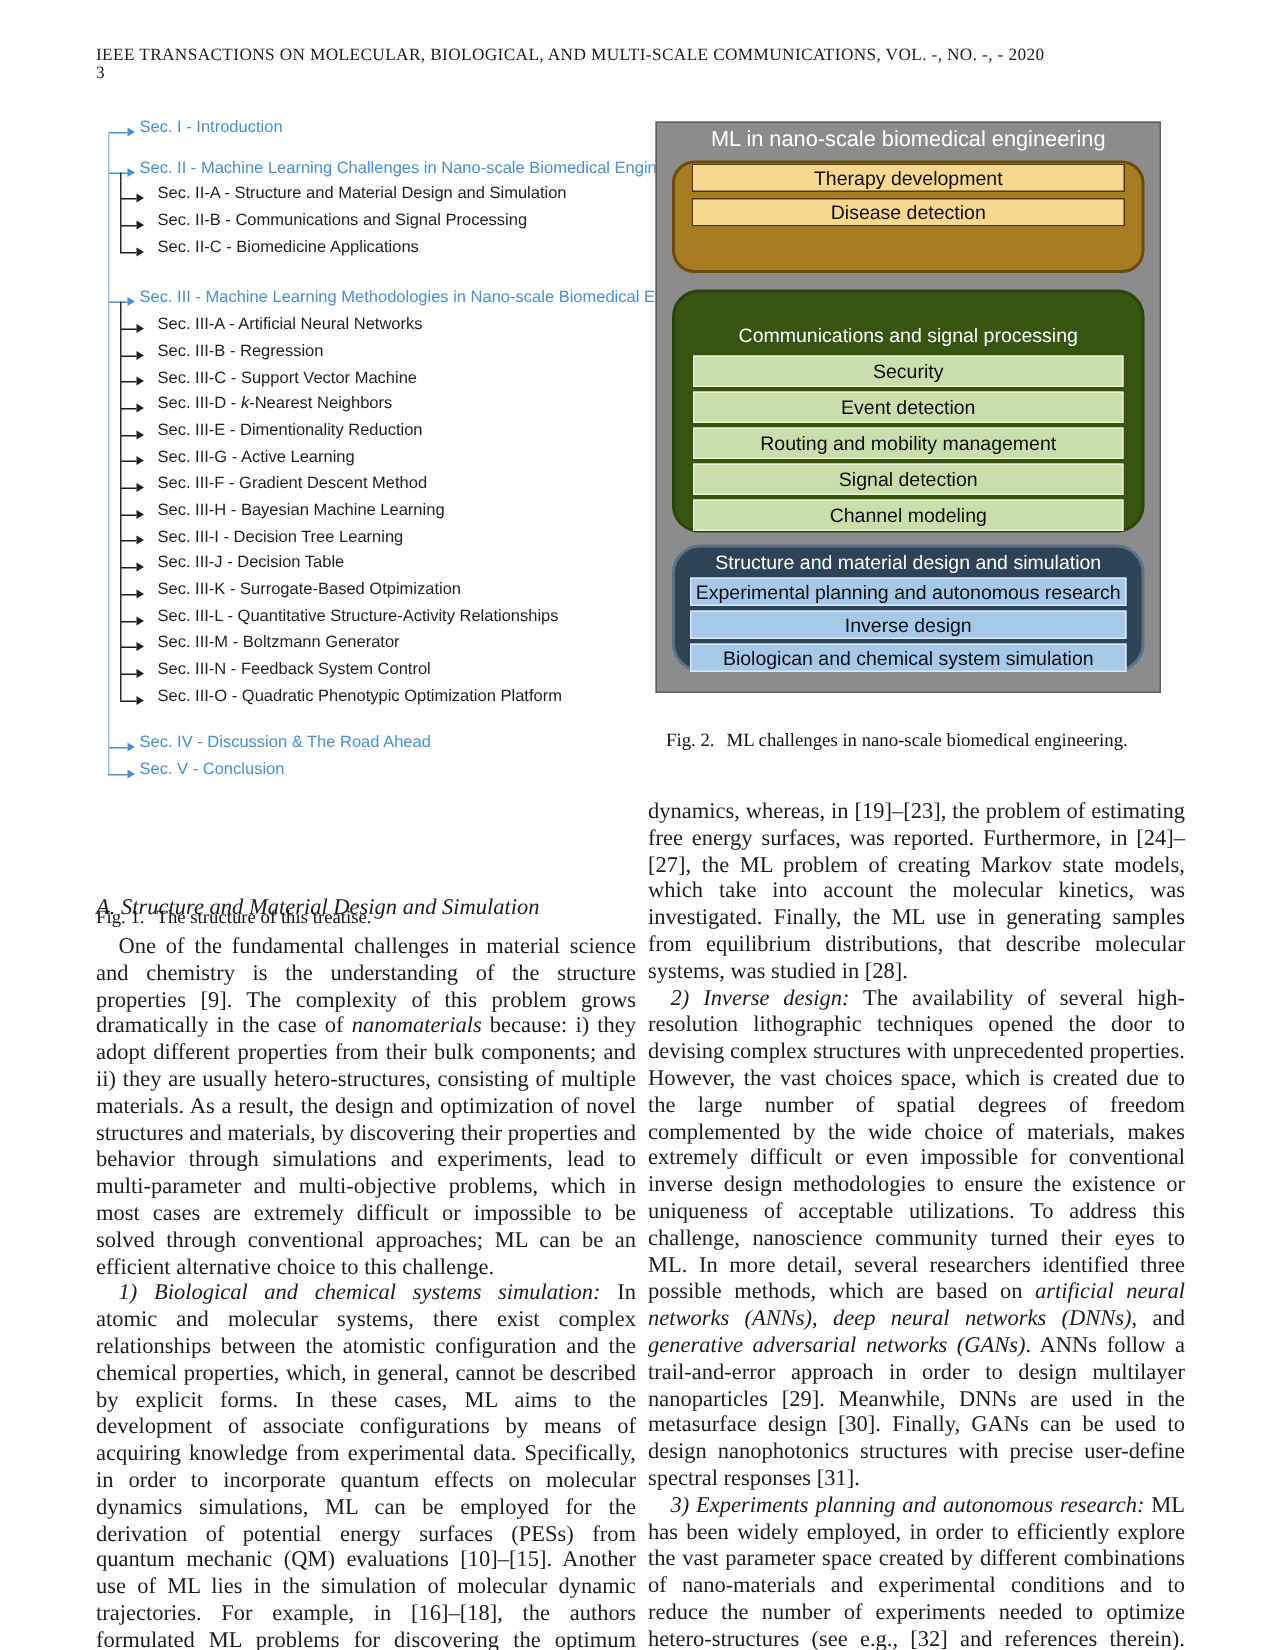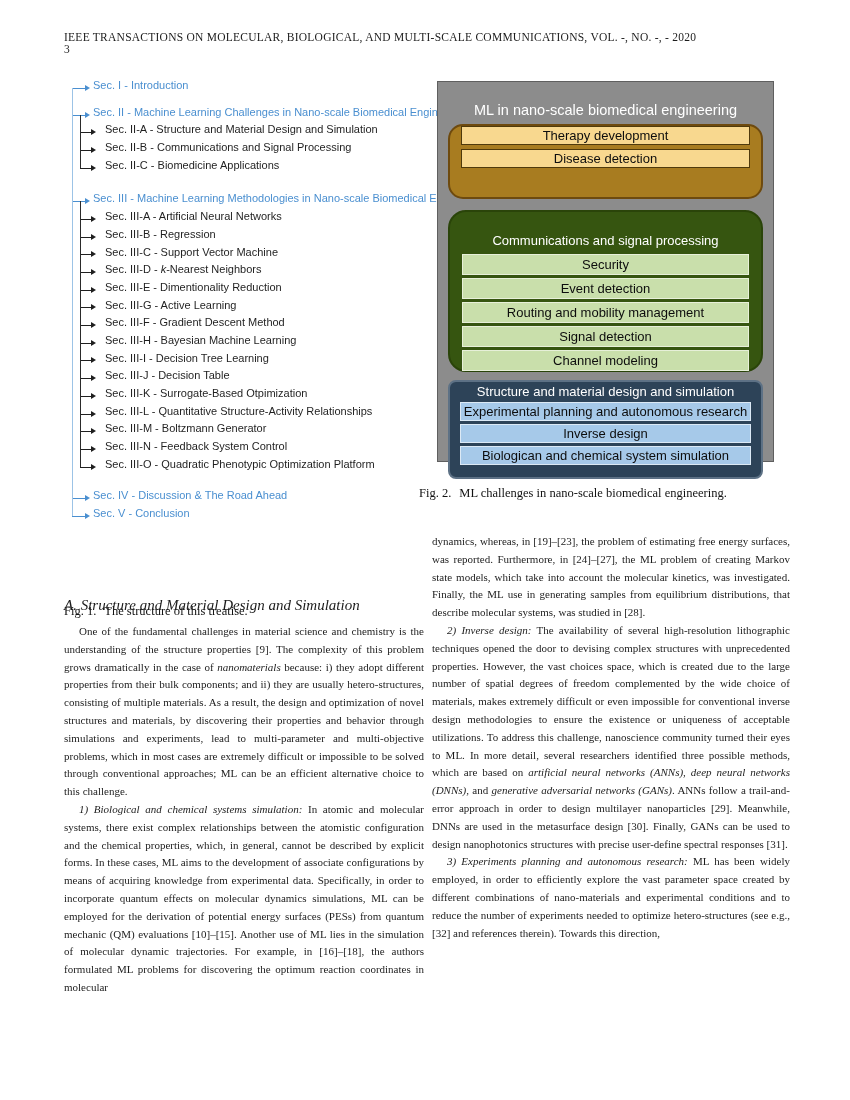--- a/index.html
+++ b/index.html
@@ -27,54 +27,54 @@
          border-top:3px solid transparent;border-bottom:3px solid transparent;
          border-left:5.5px solid currentColor;}
   .lvl0 .arrow{left:21px;}
   .lvl1 .arrow{left:27px;}
   .childline{position:absolute;left:16px;top:8.85px;bottom:8.85px;width:1px;background:#2a2a2a;}
   .trunk{position:absolute;left:8px;width:1px;background:var(--toc-trunk,#9cc3e6);}
 
   .figcap{position:absolute;font-size:12.5px;color:#111;}
   .figcap .caplabel{margin-right:8px;}
   .fig1cap{left:64px;top:560px;margin-top:44px;}
-  .fig2cap{left:419px;top:486px;}
+  .fig2cap{left:444px;top:486px;}
 
   
   .fig2{position:absolute;left:437px;top:81px;width:337px;height:381px;box-sizing:border-box;
         background:var(--fig-gray,#8c8c8c);border:1px solid #5f5f5f;
         font-family:"Liberation Sans",sans-serif;}
-  .f2title{color:#ffffff;text-align:center;font-size:14.5px;padding-top:20px;}
+  .f2title{color:#ffffff;text-align:center;font-size:14.5px;padding-top:3px;}
   .f2group{margin:6px 10px 0;box-sizing:border-box;border-radius:15px;}
   .ghead{color:#ffffff;text-align:center;font-size:13px;}
   .f2bar{text-align:center;font-size:13px;color:#0d0d0d;box-sizing:border-box;
          overflow:hidden;white-space:nowrap;}
 
   .g-gold{background:var(--gold-dark,#a87c20);border:2px solid #6e4a0e;height:75px;}
   .g-gold .ghead{padding:4px 0 5px;}
   .g-gold .f2bar{background:var(--gold-light,#f8d88f);border:1px solid #4f3a0c;
                  height:19px;line-height:18px;margin:0 11px 4px;}
 
   .g-green{background:var(--green-dark,#365510);border:2px solid #2a4409;height:162px;
            margin-top:11px;border-radius:18px;}
   .g-green .ghead{padding:5px 0 6px;margin-top:16px;}
   .g-green .f2bar{background:var(--green-light,#c9dfab);border:1px solid #e7f0d9;
                   height:21px;line-height:20px;margin:0 12px 3px;}
 
-  .g-blue{background:var(--navy-dark,#2d4358);border:2px solid #5d7185;height:99px;
-          margin-top:8px;border-radius:8px;}
+  .g-blue{background:var(--navy-dark,#2d4358);border:2px solid #5d7185;height:85px;
+          margin-top:8px;border-radius:19px;}
   .g-blue .ghead{padding:2px 0 3px;}
   .g-blue .f2bar{background:var(--navy-light,#a6c9e9);border:1px solid #dce9f5;
                  height:19px;line-height:18px;margin:0 10px 3px;}
 
   
   .colL{position:absolute;left:64px;top:597px;width:360px;}
   .colR{position:absolute;left:432px;top:533px;width:358px;}
   .secHead{font-style:italic;font-weight:normal;font-size:15px;margin:0 0 9px 0;}
-  .para{font-size:11px;line-height:17.8px;text-align:justify;text-indent:15px;margin:0;}
+  .para{font-size:15px;line-height:17.8px;text-align:justify;text-indent:15px;margin:0;}
   .para.noind{text-indent:0;}
 </style>
 </head>
 <body>
 
 <div class="page">
 
   <div class="runhead">
     <span>IEEE TRANSACTIONS ON MOLECULAR, BIOLOGICAL, AND MULTI-SCALE COMMUNICATIONS, VOL. -, NO. -, - 2020</span>
     <span>3</span>

